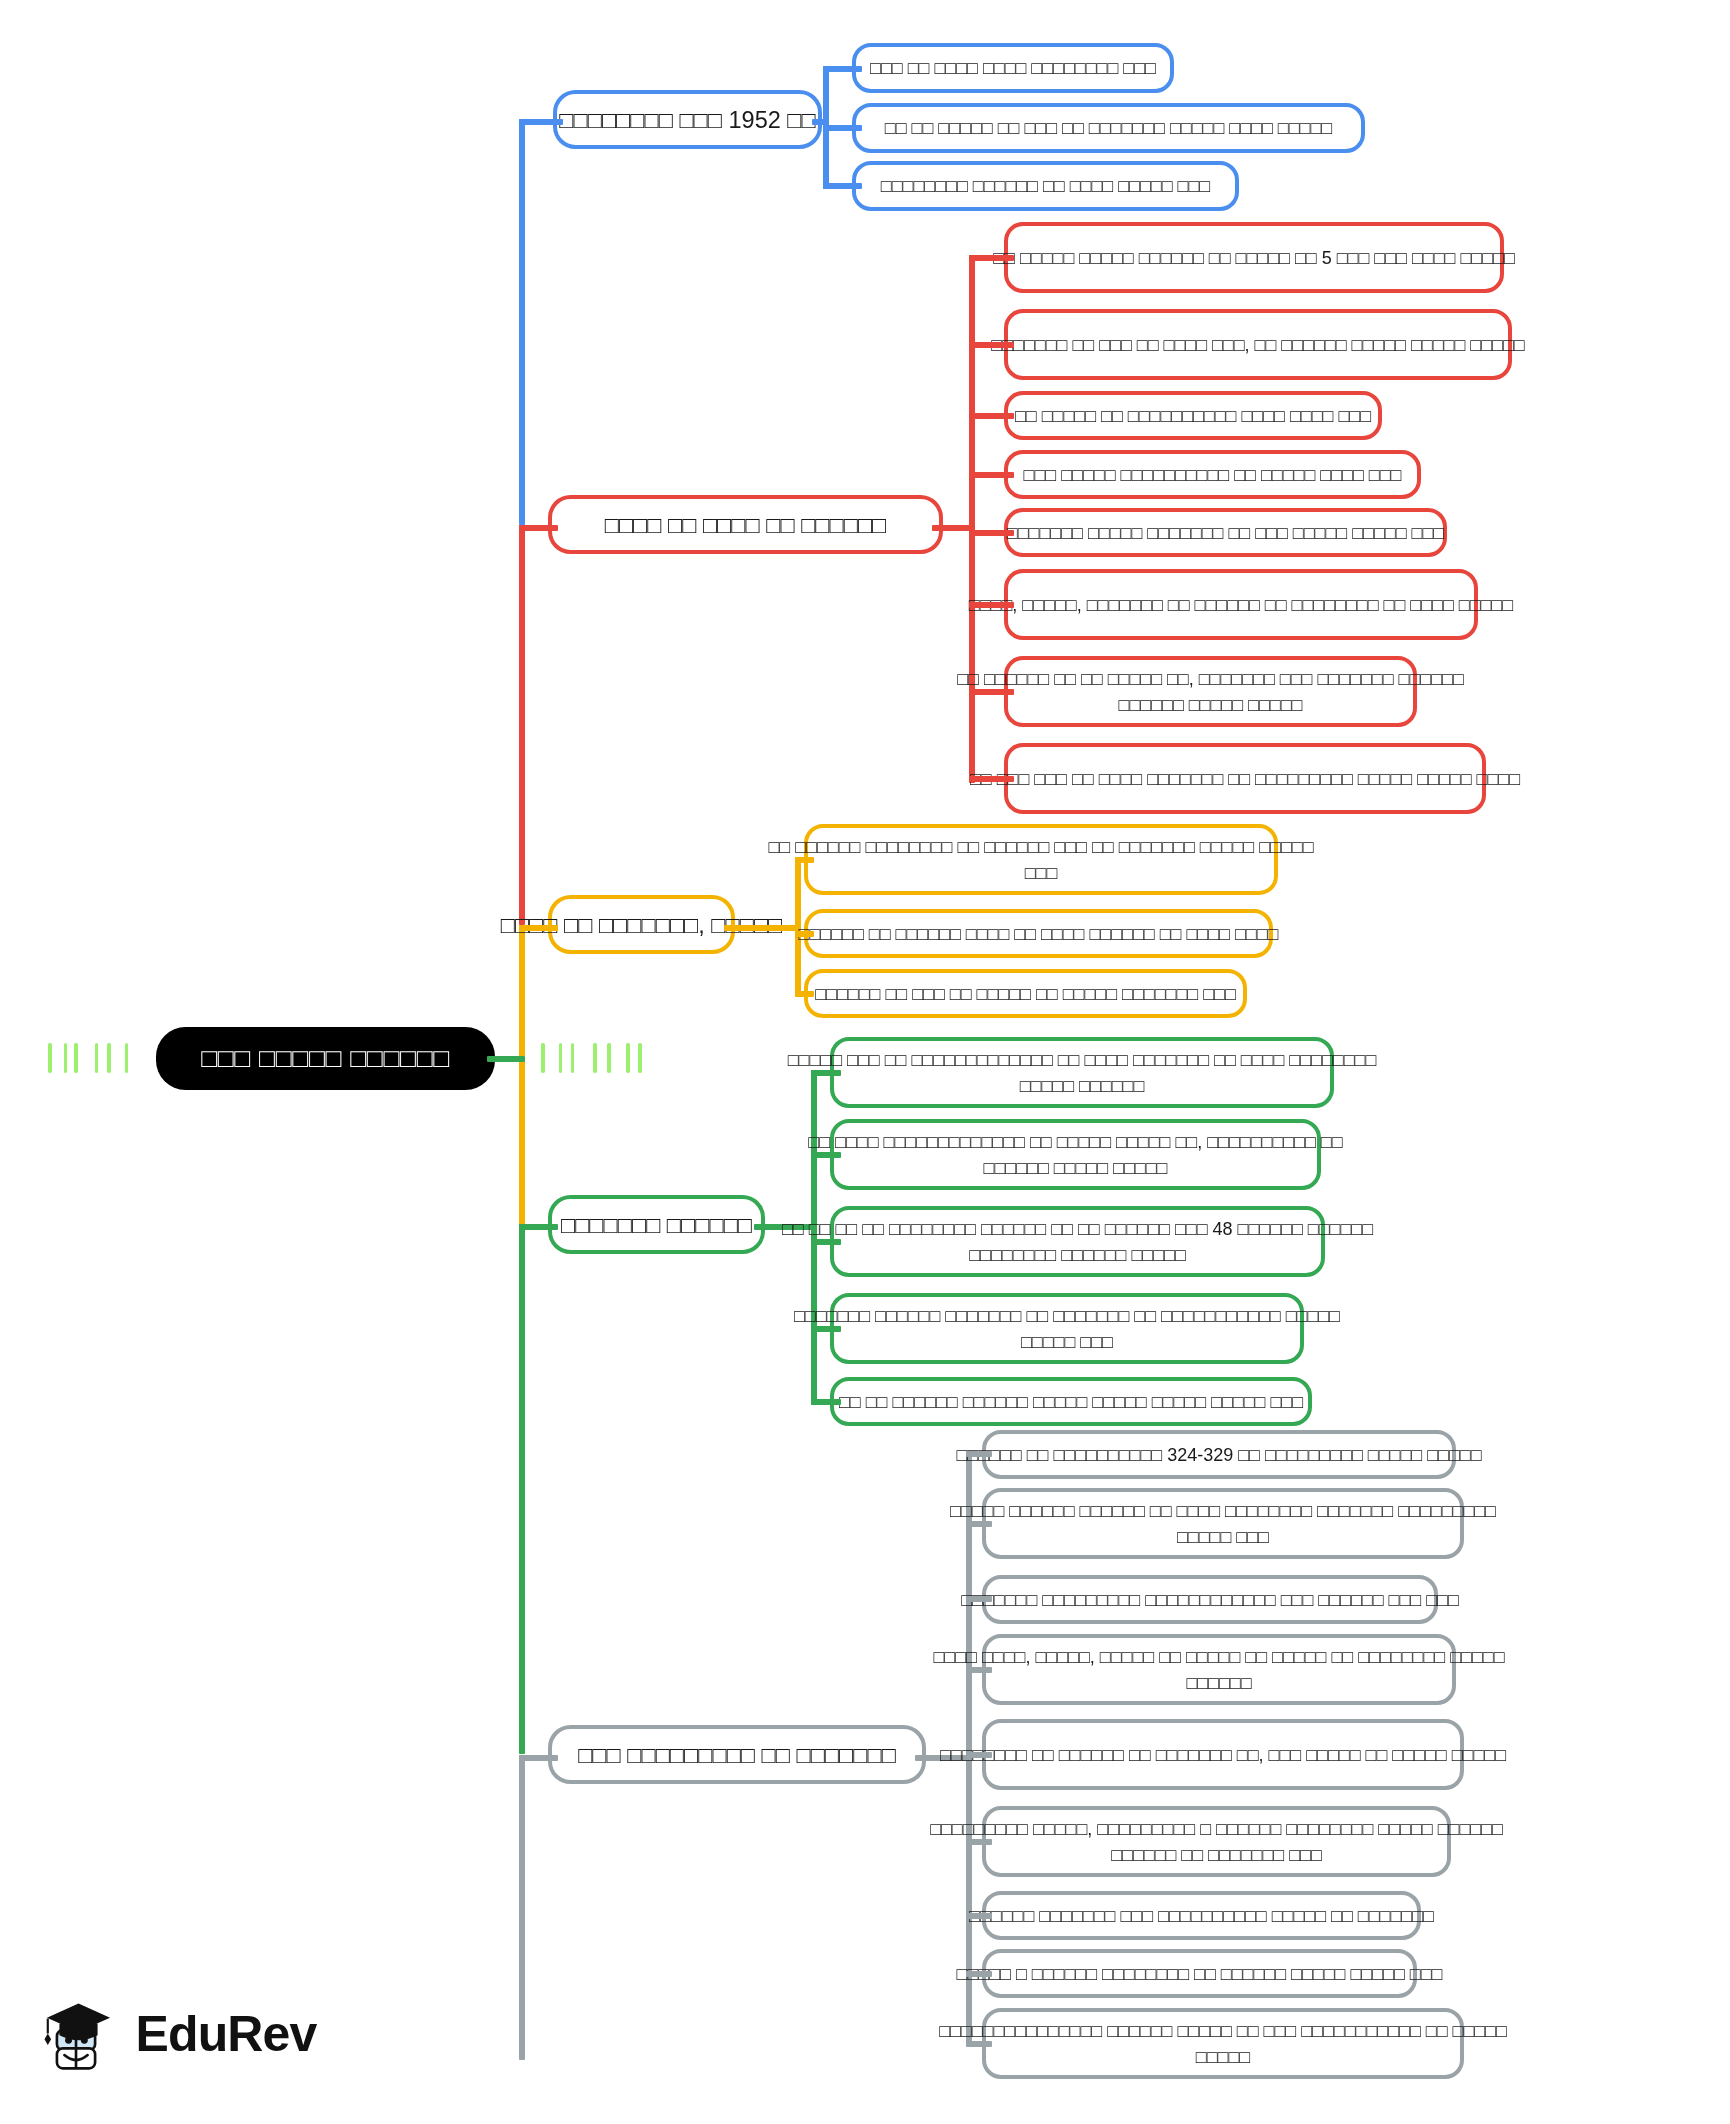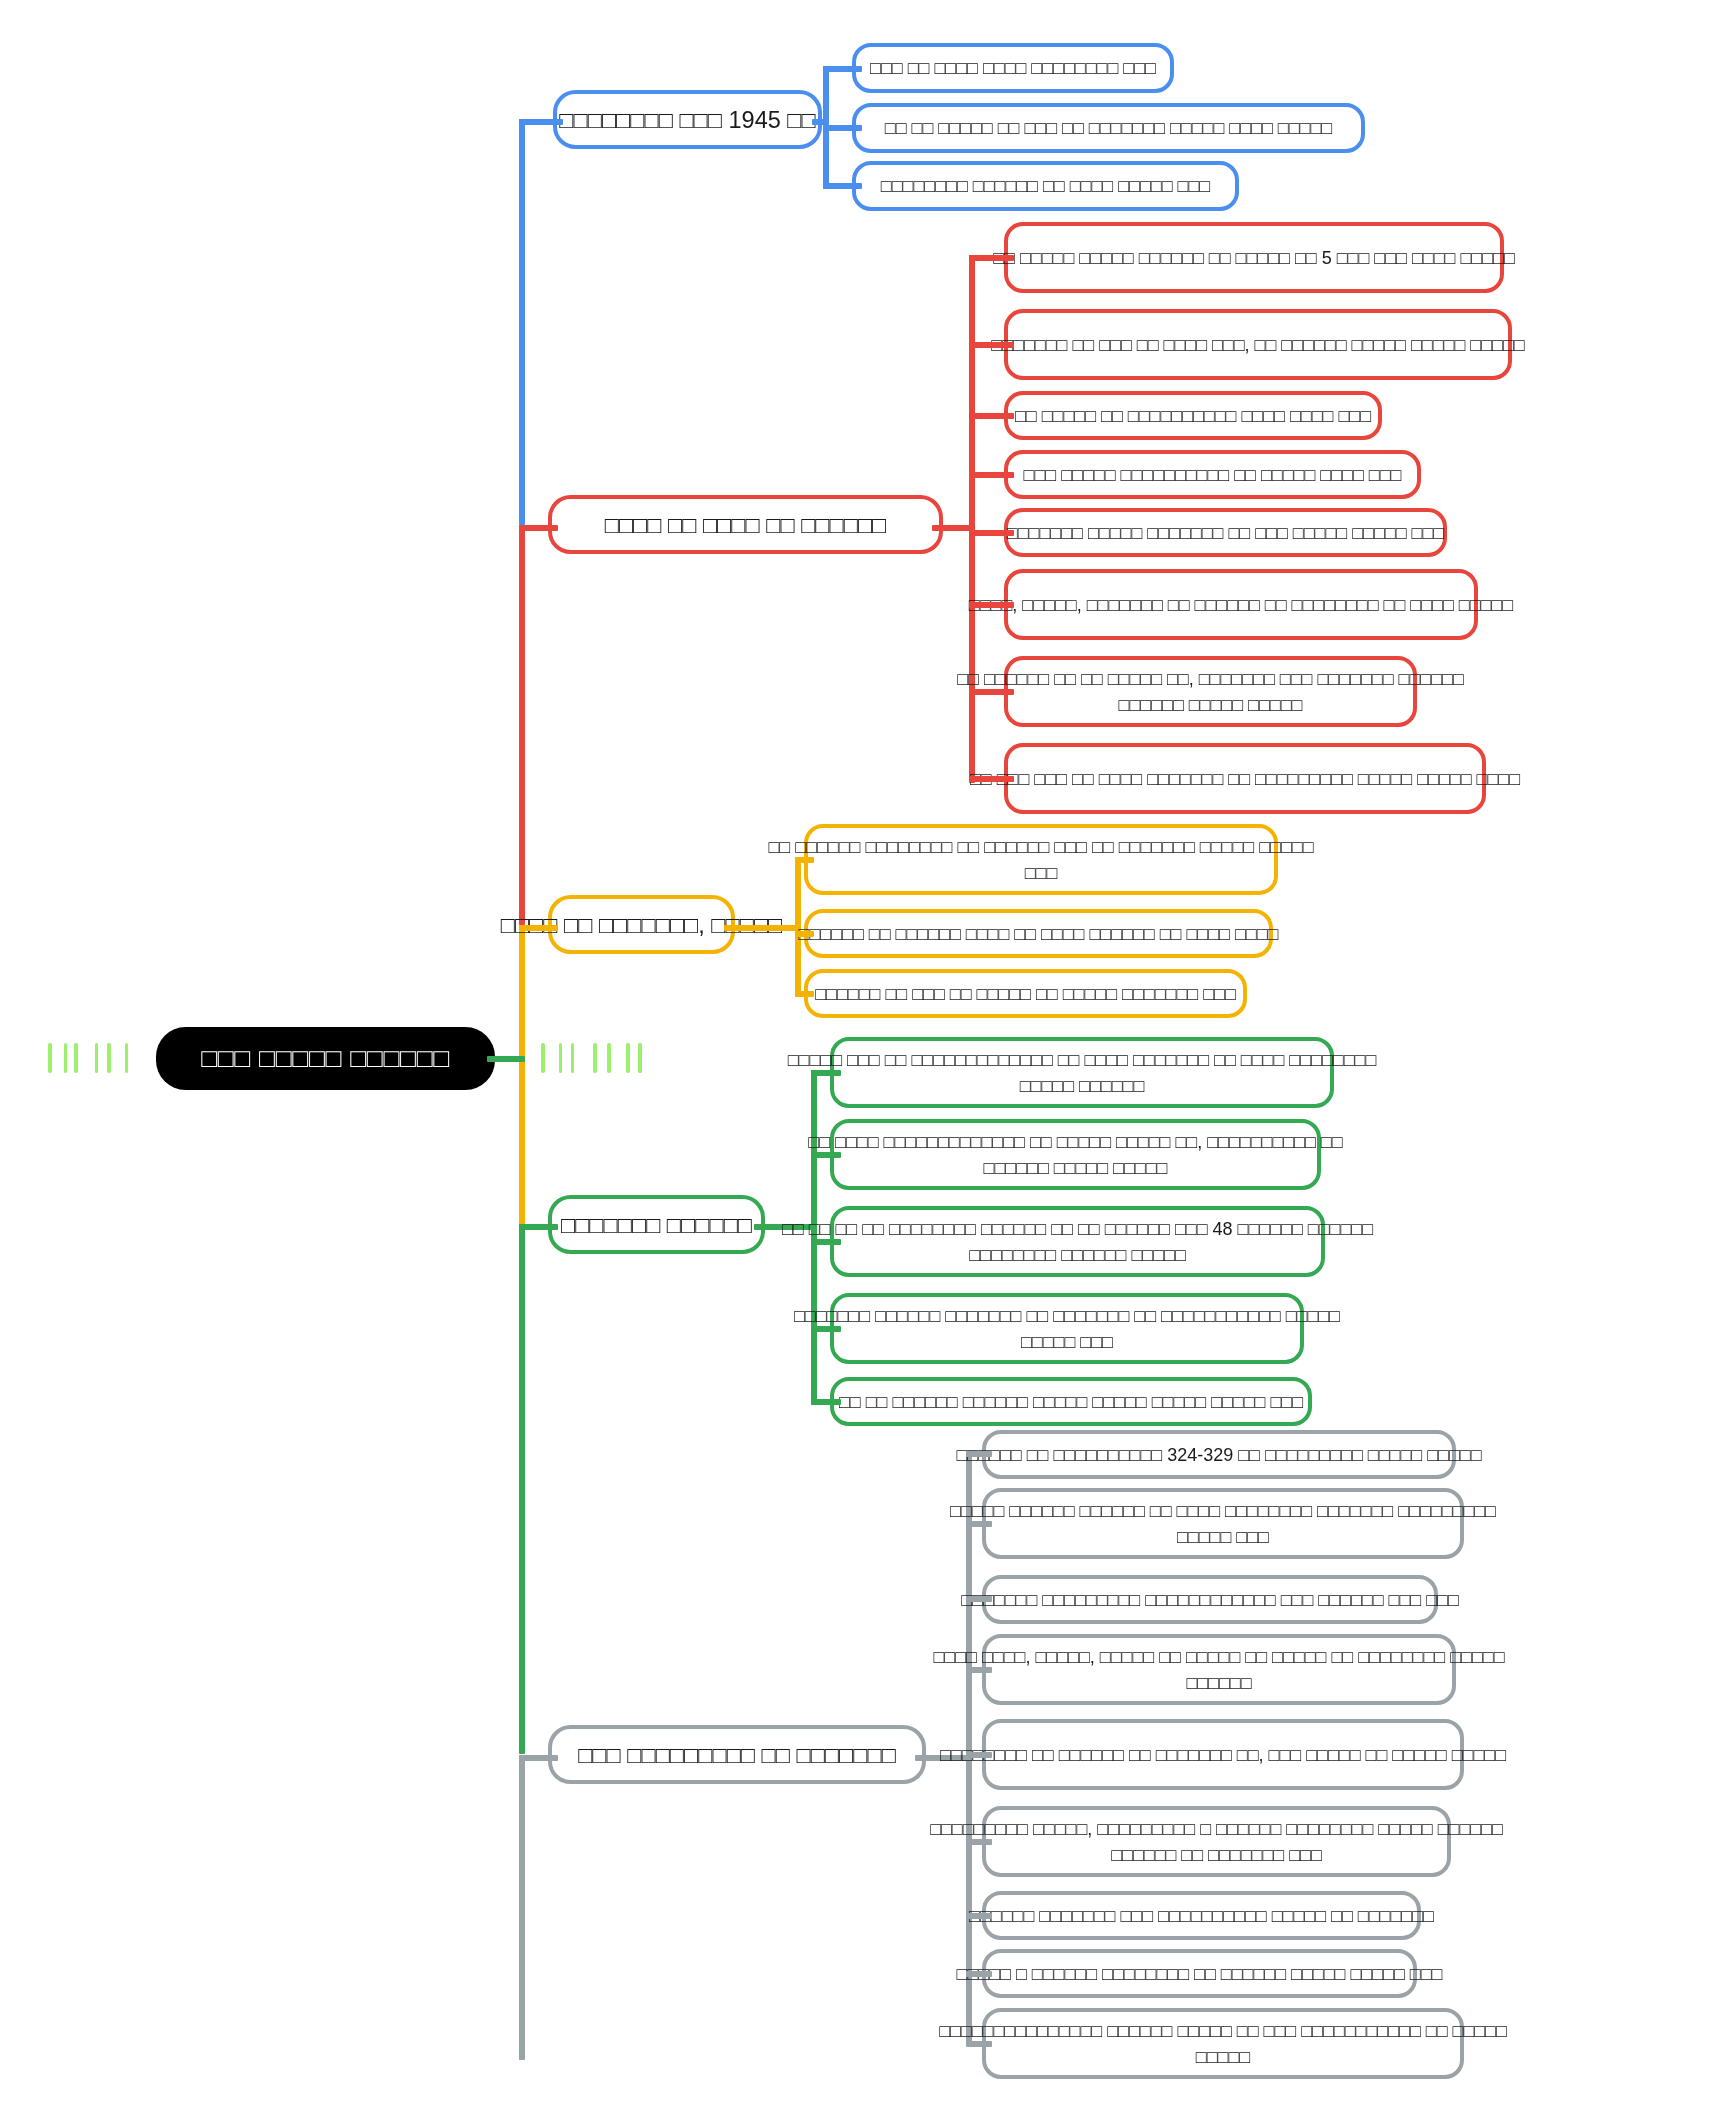--- a/index.html
+++ b/index.html
@@ -102,21 +102,21 @@
     <div class="dashrow" style="left: 541px; top: 1043px;">
       <div class="dash" style="background: rgb(156, 240, 110); margin-right: 14px;"></div>
       <div class="dash" style="background: rgb(156, 240, 110); margin-right: 8.7px;"></div>
       <div class="dash" style="background: rgb(156, 240, 110); margin-right: 19px;"></div>
       <div class="dash" style="background: rgb(156, 240, 110); margin-right: 10.4px;"></div>
       <div class="dash" style="background: rgb(156, 240, 110); margin-right: 15.6px;"></div>
       <div class="dash" style="background: rgb(156, 240, 110); margin-right: 8.7px;"></div>
       <div class="dash" style="background: rgb(156, 240, 110); margin-right: 12px;"></div>
     </div>
     <div class="node branch" style="left: 553px; top: 90px; width: 269px; height: 59px; border-color: rgb(74, 142, 240);">
-      <span class="txt">□□□□□□□□ □□□ 1945 □□</span>
+      <span class="txt">□□□□□□□□ □□□ 1952 □□</span>
     </div>
     <div class="hline" style="left: 519px; top: 119px; width: 44px; background: rgb(74, 142, 240);"></div>
     <div class="hline" style="left: 812px; top: 119px; width: 17.4px; background: rgb(74, 142, 240);"></div>
     <div class="vline" style="left: 823px; top: 66px; height: 123px; background: rgb(74, 142, 240);"></div>
     <div class="node leaf" style="left: 852px; top: 43px; width: 322px; height: 50px; border-color: rgb(74, 142, 240);">
       <span class="txt">□□□ □□ □□□□ □□□□ □□□□□□□□ □□□</span>
     </div>
     <div class="hline" style="left: 823px; top: 66px; width: 39px; background: rgb(74, 142, 240);"></div>
     <div class="node leaf" style="left: 852px; top: 103px; width: 513px; height: 50px; border-color: rgb(74, 142, 240);">
       <span class="txt">□□ □□ □□□□□ □□ □□□ □□ □□□□□□□ □□□□□ □□□□ □□□□□</span>
@@ -243,14 +243,31 @@
     </div>
     <div class="hline" style="left: 966px; top: 1913px; width: 26px; background: rgb(154, 163, 168);"></div>
     <div class="node leaf" style="left: 982px; top: 1949px; width: 435px; height: 49px; border-color: rgb(154, 163, 168);">
       <span class="txt">□□□□□ □ □□□□□□ □□□□□□□□ □□ □□□□□□ □□□□□ □□□□□ □□□</span>
     </div>
     <div class="hline" style="left: 966px; top: 1971px; width: 26px; background: rgb(154, 163, 168);"></div>
     <div class="node leaf" style="left: 982px; top: 2008px; width: 482px; height: 71px; border-color: rgb(154, 163, 168);">
       <span class="txt wrap" style="width: 587px;">□□□□□□□□□□□□□□□ □□□□□□ □□□□□ □□ □□□ □□□□□□□□□□□ □□ □□□□□ □□□□□</span>
     </div>
     <div class="hline" style="left: 966px; top: 2041px; width: 26px; background: rgb(154, 163, 168);"></div>
+    <div id="logo" style="left: 37px; top: 1992px;">
+      <div class="mark"><svg viewBox="0 0 100 100" width="83" height="83" aria-hidden="true">
+          <rect x="24" y="46" width="46" height="24" rx="7" fill="#cfe6f7" stroke="#111" stroke-width="3.2"></rect>
+          <rect x="24" y="68" width="46" height="24" rx="7" fill="#ffffff" stroke="#111" stroke-width="3.2"></rect>
+          <line x1="47" y1="46" x2="47" y2="92" stroke="#111" stroke-width="3.2"></line>
+          <circle cx="38" cy="58" r="4.2" fill="#111"></circle>
+          <circle cx="57" cy="58" r="4.2" fill="#111"></circle>
+          <path d="M33 76 q14 12 28 0" fill="none" stroke="#111" stroke-width="3.2" stroke-linecap="round"></path>
+          <path d="M30 48 q8 -9 16 0" fill="none" stroke="#111" stroke-width="3" stroke-linecap="round"></path>
+          <path d="M50 48 q8 -9 16 0" fill="none" stroke="#111" stroke-width="3" stroke-linecap="round"></path>
+          <path d="M12 31 L50 14 L88 31 L50 48 Z" fill="#111"></path>
+          <path d="M27 38 L27 52 q23 12 46 0 L73 38" fill="#111"></path>
+          <line x1="13" y1="32" x2="13" y2="50" stroke="#111" stroke-width="2.6"></line>
+          <path d="M13 50 l-4 7 4 7 4 -7 z" fill="#111"></path>
+        </svg></div>
+      <span class="wordmark">EduRev</span>
+    </div>
   </div>
 
 
 </body></html>

